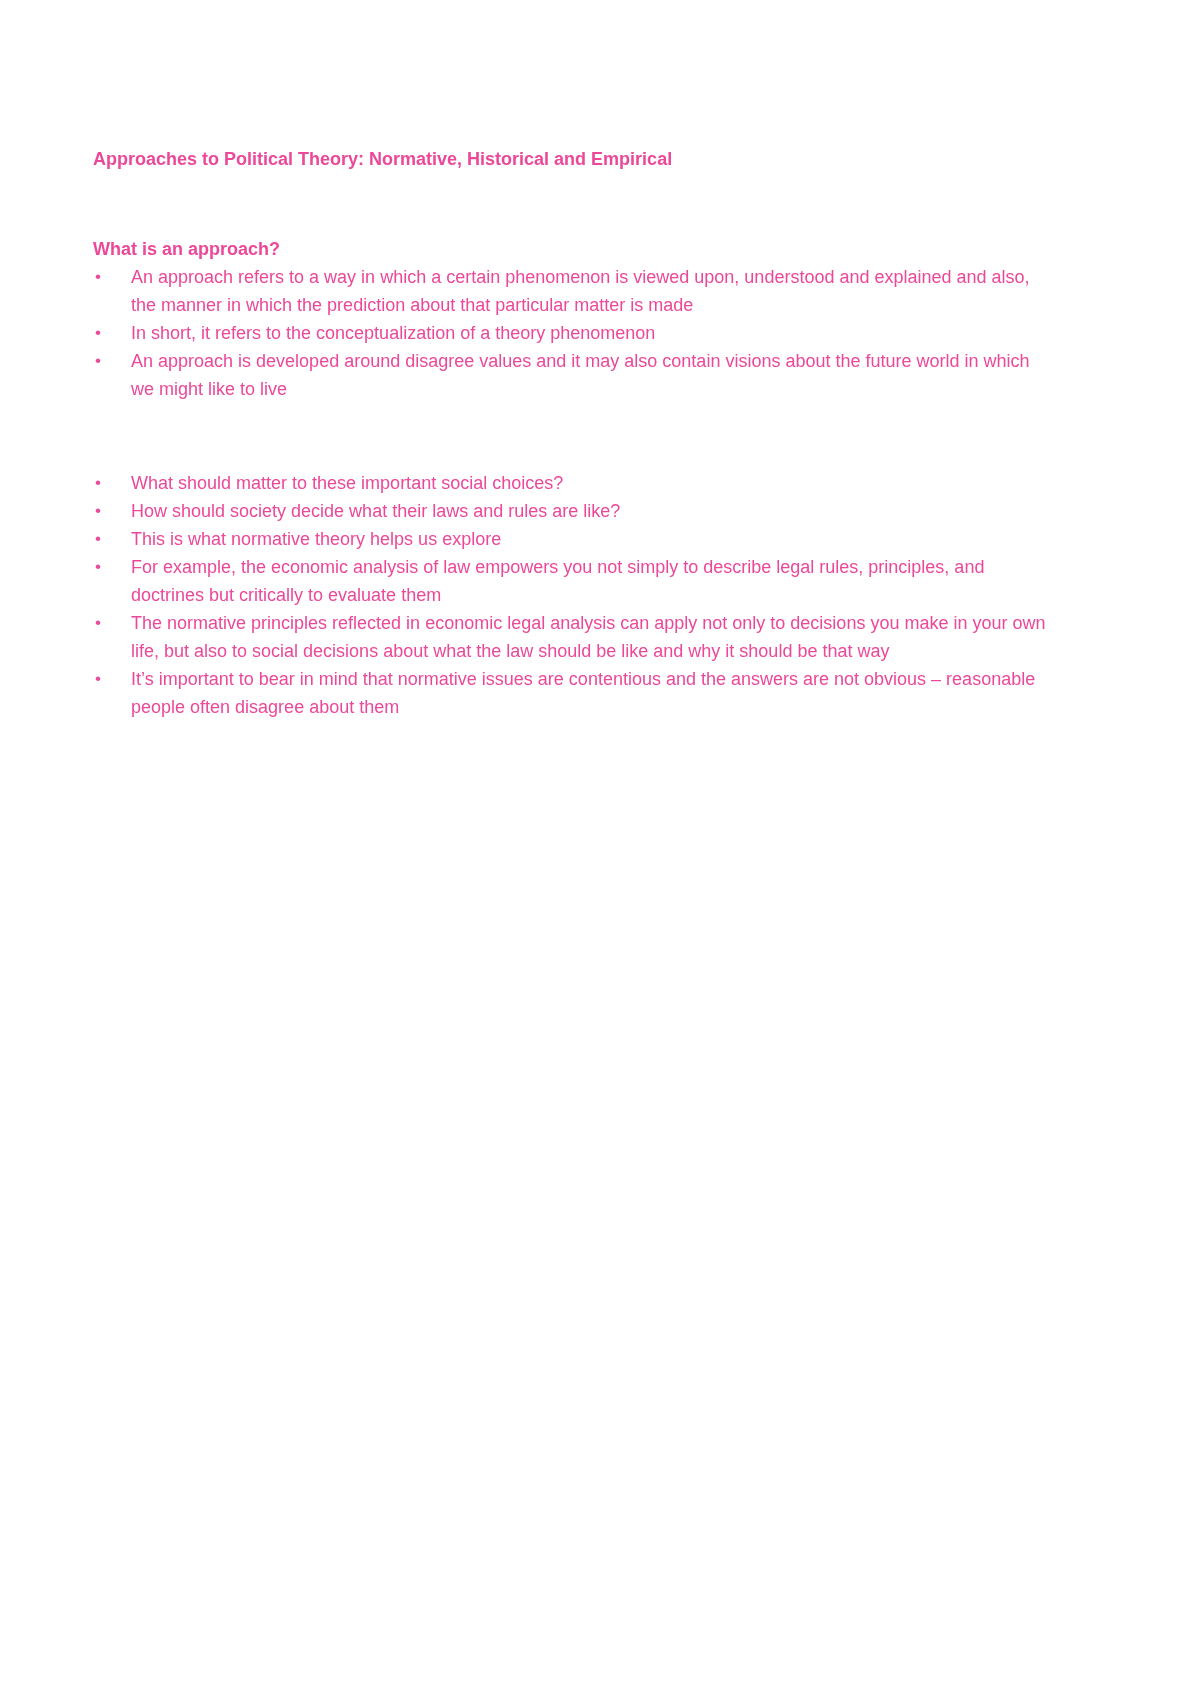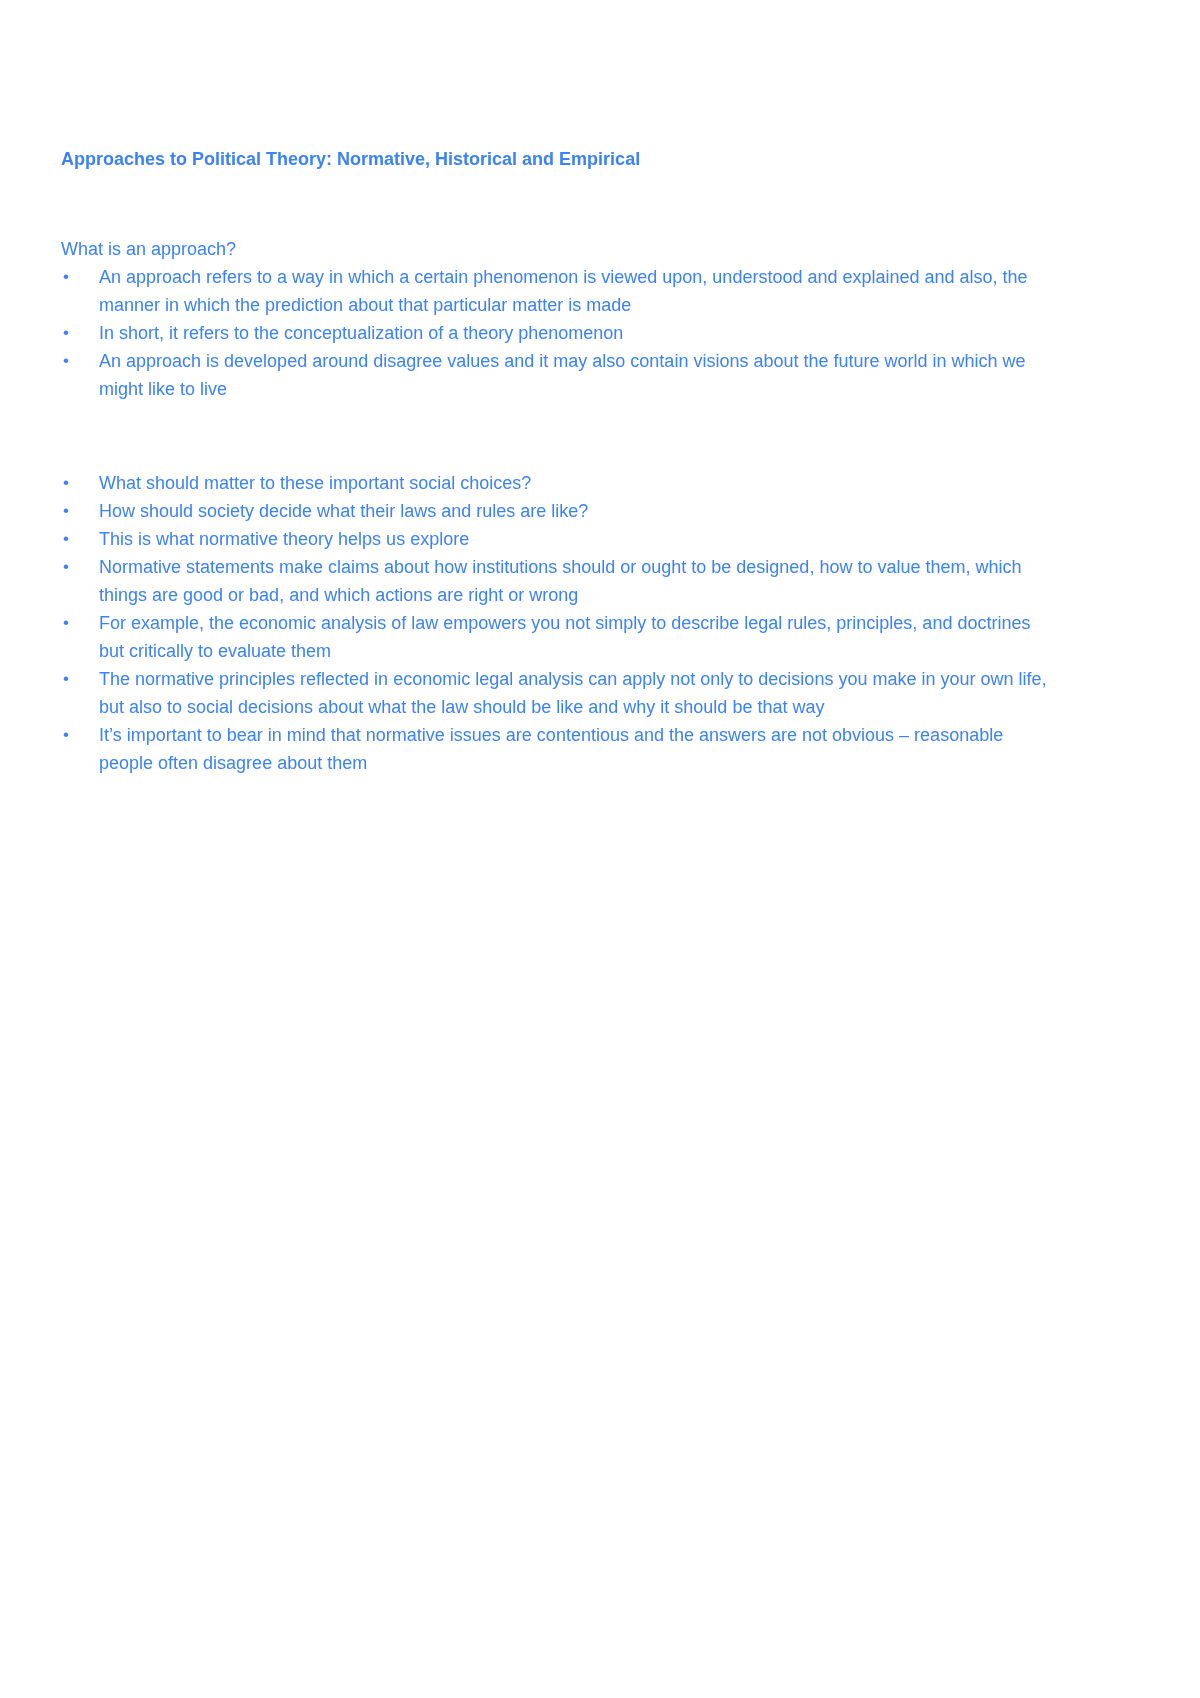--- a/index.html
+++ b/index.html
@@ -6,38 +6,38 @@
     margin: 0;
     padding: 0;
     background: #ffffff;
   }
   .page {
     position: relative;
     width: 1200px;
     height: 1224px;
     margin: 0 auto;
     background: #ffffff;
-    color: #3b82f6;
+    color: #ec4899;
     font-family: "Liberation Sans", "DejaVu Sans", sans-serif;
     font-size: 18px;
     line-height: 28px;
     box-sizing: border-box;
-    padding: 145px 145px 0 61px;
+    padding: 145px 145px 0 93px;
     overflow: hidden;
   }
   .doc-title {
     margin: 0;
     font-size: 18px;
     font-weight: bold;
     line-height: 28px;
   }
   .section-heading {
     margin: 0;
     font-size: 18px;
-    font-weight: normal;
+    font-weight: bold;
     line-height: 28px;
   }
   .section-heading.approach { margin-top: 62px; }
   .section-heading.normative { margin-top: 48px; }
   ul.bullet-list {
     list-style: none;
     margin: 0;
     padding: 0;
   }
   ul.bullet-list.list-approach { }
@@ -69,19 +69,18 @@
     <li>An approach refers to a way in which a certain phenomenon is viewed upon, understood and explained and also, the manner in which the prediction about that particular matter is made</li>
     <li>In short, it refers to the conceptualization of a theory phenomenon</li>
     <li>An approach is developed around disagree values and it may also contain visions about the future world in which we might like to live</li>
   </ul>
 
 
   <ul class="bullet-list list-normative">
     <li>What should matter to these important social choices?</li>
     <li>How should society decide what their laws and rules are like?</li>
     <li>This is what normative theory helps us explore</li>
-    <li>Normative statements make claims about how institutions should or ought to be designed, how to value them, which things are good or bad, and which actions are right or wrong</li>
     <li>For example, the economic analysis of law empowers you not simply to describe legal rules, principles, and doctrines but critically to evaluate them</li>
     <li>The normative principles reflected in economic legal analysis can apply not only to decisions you make in your own life, but also to social decisions about what the law should be like and why it should be that way</li>
     <li>It’s important to bear in mind that normative issues are contentious and the answers are not obvious – reasonable people often disagree about them</li>
   </ul>
 
 </div>
 
 </body></html>

